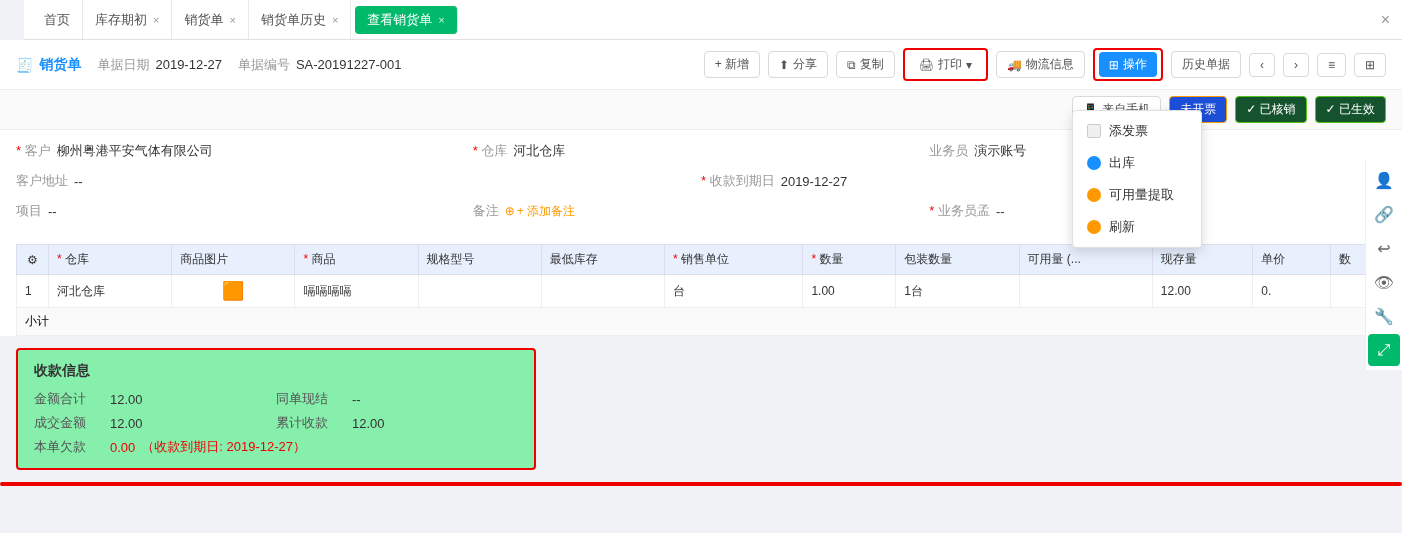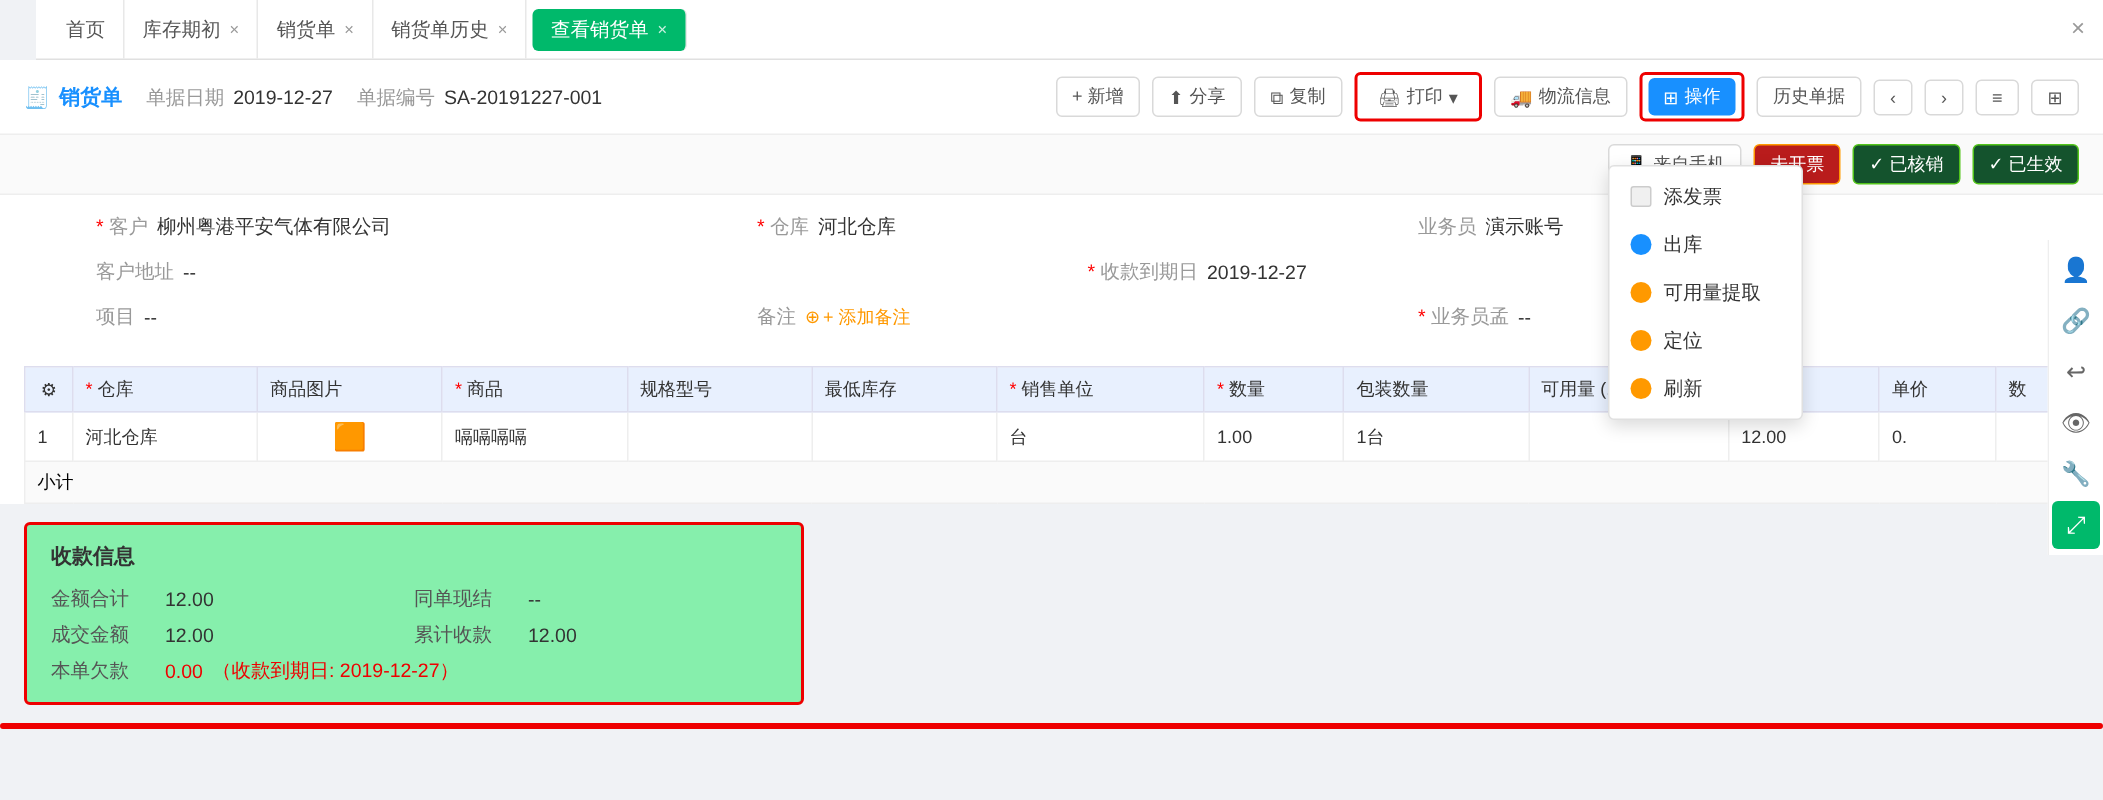--- a/index.html
+++ b/index.html
@@ -45,26 +45,26 @@
 
     
     .doc-toolbar {
       display: flex; align-items: center; padding: 6px 16px; background: #fafafa;
       border-bottom: 1px solid #eee; gap: 8px; justify-content: flex-end;
     }
     .toolbar-btn {
       display: flex; align-items: center; gap: 4px; padding: 4px 10px; border: 1px solid #d9d9d9;
       border-radius: 4px; background: #fff; cursor: pointer; font-size: 12px; color: #555;
     }
-    .toolbar-btn.orange { background: #b91c1c; color: #fff; border-color: #ff9900; }
+    .toolbar-btn.orange { background: #1d4ed8; color: #fff; border-color: #ff9900; }
     .toolbar-btn.green { background: #14532d; color: #fff; border-color: #52c41a; }
 
     
     .form-area { padding: 12px 16px; background: #fff; }
-    .form-row { display: flex; align-items: center; margin-bottom: 12px; flex-wrap: nowrap; gap: 0; margin-left: 48px; }
+    .form-row { display: flex; align-items: center; margin-bottom: 12px; flex-wrap: nowrap; gap: 0; }
     .form-field { display: flex; align-items: center; flex: 1; min-width: 0; }
     .form-label { color: #999; font-size: 13px; white-space: nowrap; margin-right: 6px; }
     .form-label.required::before { content: '* '; color: #f00; }
     .form-value { color: #333; font-size: 13px; }
     .form-add-btn { color: #ff9900; cursor: pointer; font-size: 12px; display: flex; align-items: center; gap: 2px; }
 
     
     .table-wrapper { padding: 0 16px 0; background: #fff; overflow-x: auto; }
     table { width: 100%; border-collapse: collapse; font-size: 12px; }
     thead tr { background: #e8f0fe; }
@@ -347,24 +347,20 @@
       <div class="dropdown-menu-item">
         <span class="icon-dot dot-blue"></span>
         <span>出库</span>
       </div>
       <div class="dropdown-menu-item">
         <span class="icon-dot dot-orange"></span>
         <span>可用量提取</span>
       </div>
       <div class="dropdown-menu-item">
         <span class="icon-dot dot-orange"></span>
-        <span>定位</span>
-      </div>
-      <div class="dropdown-menu-item">
-        <span class="icon-dot dot-orange"></span>
         <span>刷新</span>
       </div>
     </div>
   </div>
 
   
   <div class="right-sidebar">
     <div class="sidebar-icon">👤</div>
     <div class="sidebar-icon">🔗</div>
     <div class="sidebar-icon">↩</div>

